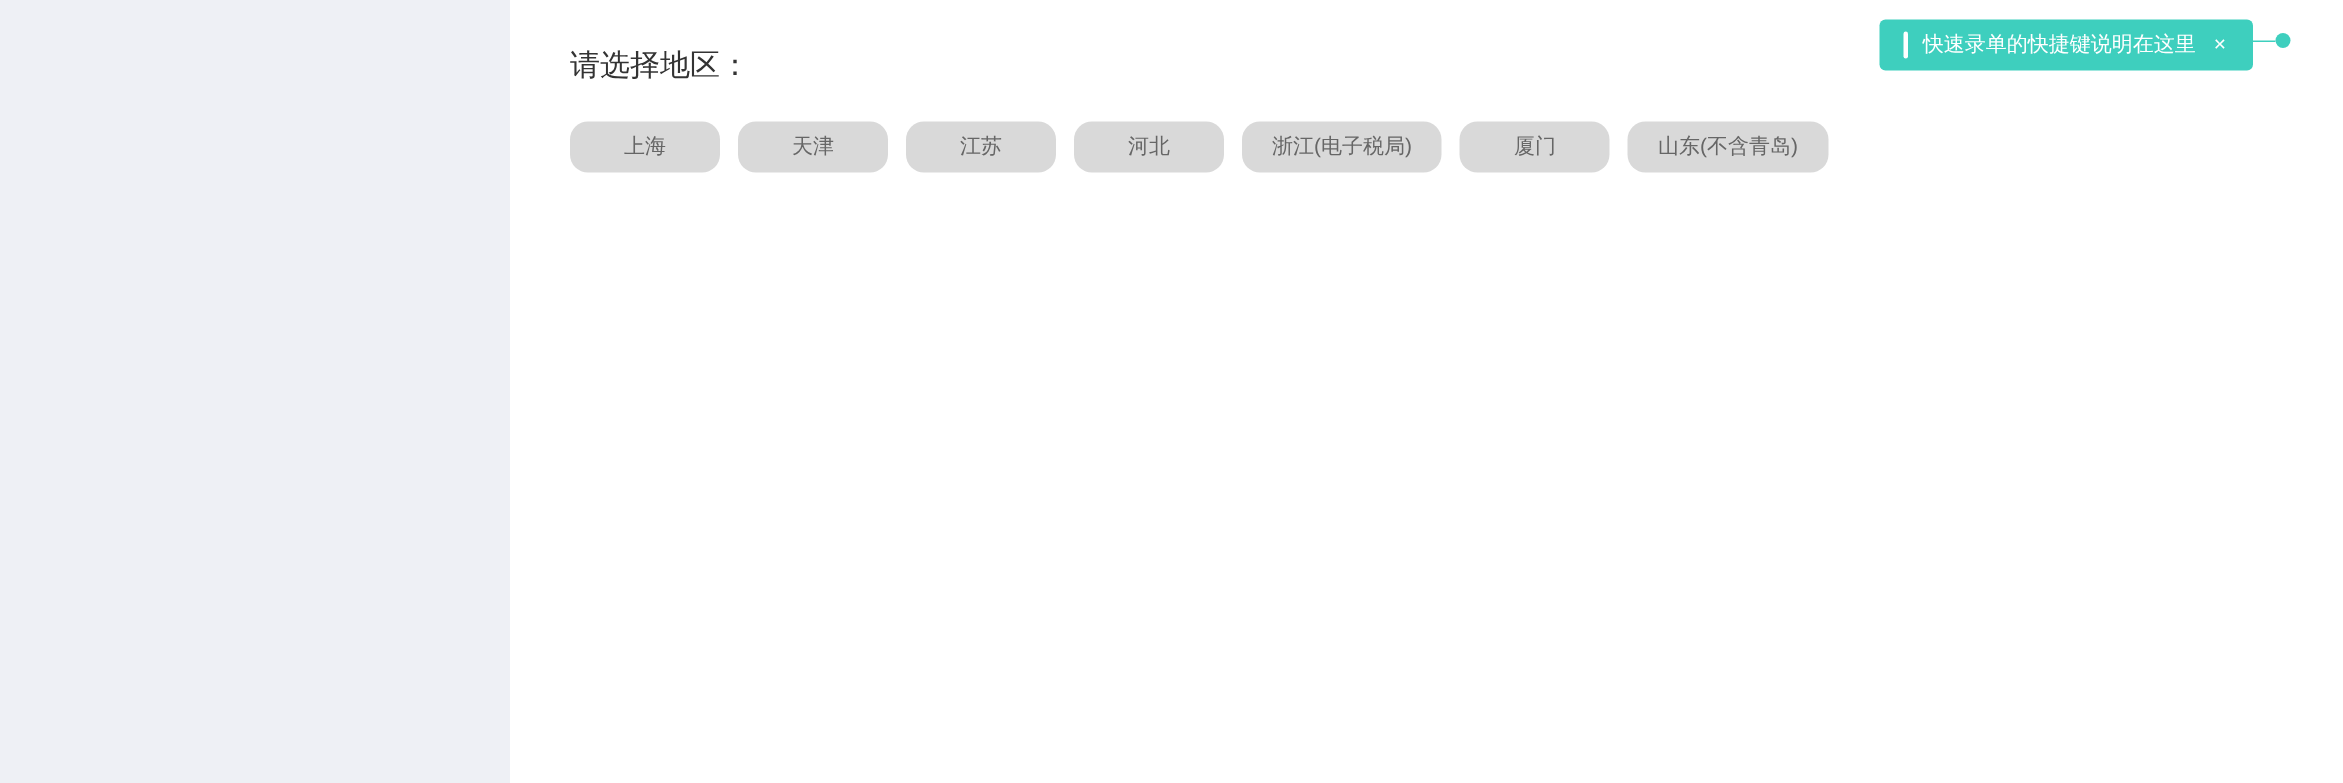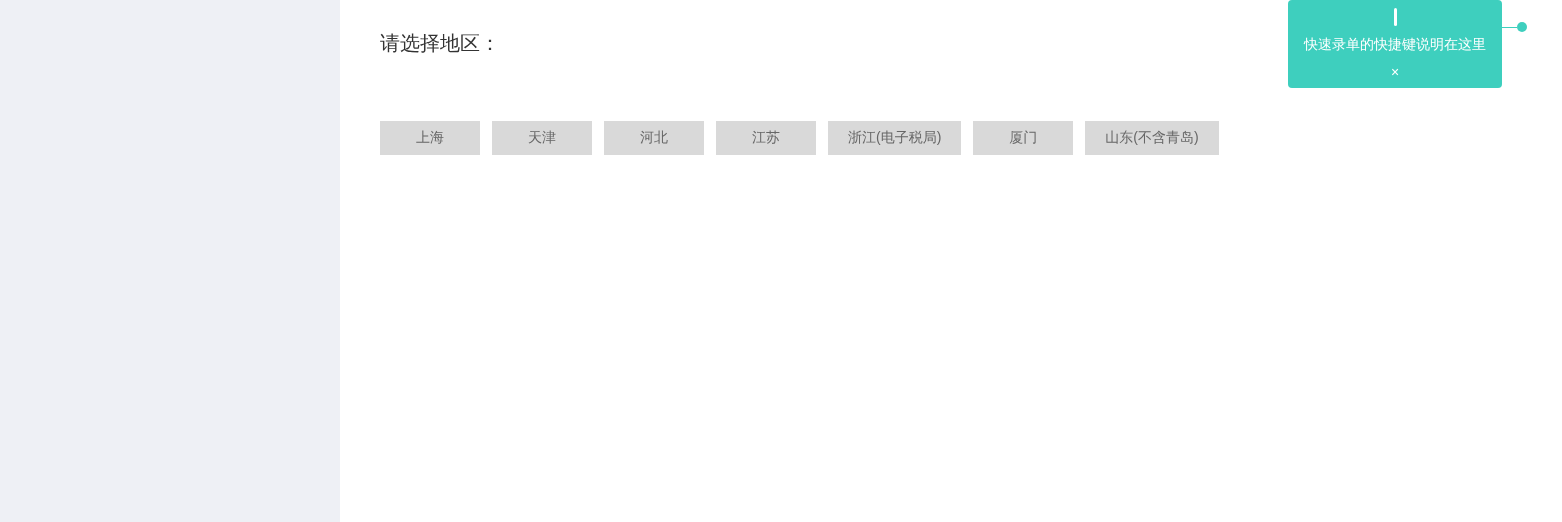--- a/index.html
+++ b/index.html
@@ -45,46 +45,44 @@
 
     .region-buttons {
       display: flex;
       flex-wrap: wrap;
       gap: 12px;
     }
 
     .region-btn {
       background: #d9d9d9;
       border: none;
-      border-radius: 0;
+      border-radius: 12px;
       padding: 8px 20px;
       font-size: 14px;
       color: #666;
       cursor: pointer;
       min-width: 100px;
       text-align: center;
       white-space: nowrap;
-      margin-top: 40px;
     }
 
     
     .tooltip-banner {
       position: absolute;
-      top: 0;
+      top: 13px;
       right: 60px;
       background: #3ecfbe;
       color: #fff;
       padding: 8px 16px;
       border-radius: 4px;
       font-size: 14px;
       display: flex;
-      align-items: center;
+      align-items: flex-start;
       gap: 10px;
       white-space: nowrap;
-      flex-direction: column;
     }
 
     .tooltip-banner .bar {
       width: 3px;
       height: 18px;
       background: #fff;
       border-radius: 2px;
       flex-shrink: 0;
     }
 
@@ -134,22 +132,22 @@
 <div class="sidebar"></div>
 
 <div class="main-content">
   <div class="page-title">请选择地区：</div>
 
   <div class="region-buttons">
     <div class="row-1">
 
     <button class="region-btn">上海</button>
         <button class="region-btn">天津</button>
+        <button class="region-btn">江苏</button>
         <button class="region-btn">河北</button>
-        <button class="region-btn">江苏</button>
         <button class="region-btn">浙江(电子税局)</button>
         <button class="region-btn">厦门</button>
       </div>
     <div class="row-2">
 
     <button class="region-btn">山东(不含青岛)</button>
       </div>
   </div>
 </div>
 

